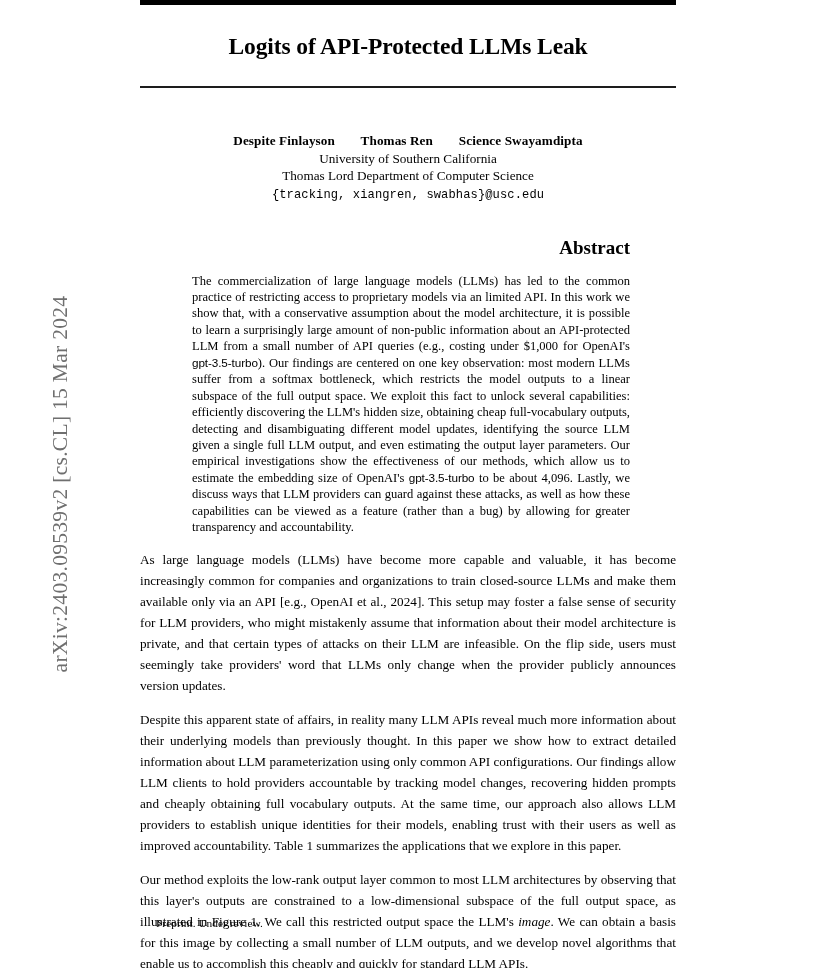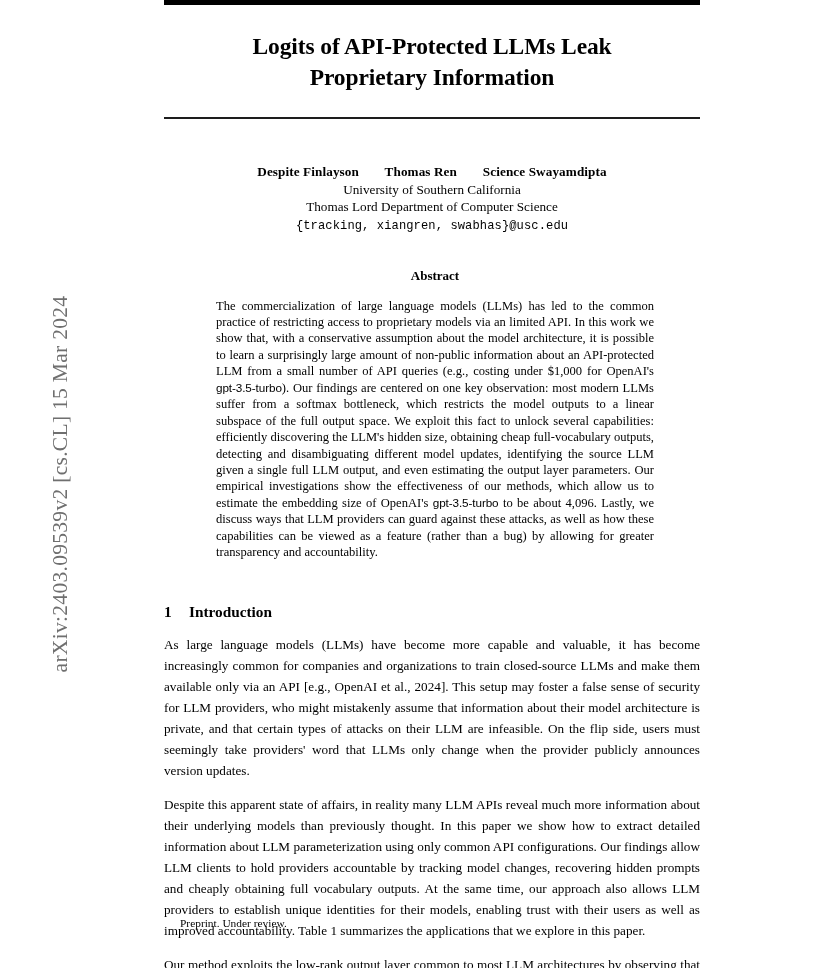--- a/index.html
+++ b/index.html
@@ -39,21 +39,20 @@
     color: #6f6f6f;
   }
 
   
   #page-column {
     position: absolute;
     left: 140px;
     top: 0;
     width: 536px;
     height: 964px;
-    margin-left: 24px;
   }
 
   
   .rule-thick {
     height: 5px;
     background: #000000;
     margin: 0;
   }
   .rule-thin {
     height: 1.5px;
@@ -100,22 +99,22 @@
     letter-spacing: 0.1px;
   }
 
   
   #abstract-section {
     margin-top: 31px;
     padding-left: 52px;
     padding-right: 46px;
   }
   #abstract-heading {
-    text-align: center;
-    font-size: 13px;
+    text-align: right;
+    font-size: 19px;
     font-weight: bold;
     margin-bottom: 14px;
   }
   #abstract-body {
     font-size: 12.55px;
     line-height: 16.45px;
     text-align: justify;
     text-justify: inter-word;
     hyphens: none;
   }
@@ -166,21 +165,20 @@
 <div id="arxiv-stamp">
   <div class="stamp-text">arXiv:2403.09539v2  [cs.CL]  15 Mar 2024</div>
 </div>
 
 <div id="page-column">
 
   <div class="rule-thick"></div>
 
   <div id="title-block">
     <div class="title-line">Logits of API-Protected LLMs Leak</div>
-    <div class="title-line">Proprietary Information</div>
   </div>
 
   <div class="rule-thin"></div>
 
   <div id="author-block">
     <div id="author-names">
       <span>Despite Finlayson</span>
       <span class="author-sep"></span>
       <span>Thomas Ren</span>
       <span class="author-sep"></span>
@@ -189,23 +187,20 @@
     <div class="affiliation-line">University of Southern California</div>
     <div class="affiliation-line">Thomas Lord Department of Computer Science</div>
     <div id="author-email">{tracking, xiangren, swabhas}@usc.edu</div>
   </div>
 
   <div id="abstract-section">
     <div id="abstract-heading">Abstract</div>
     <div id="abstract-body">The commercialization of large language models (LLMs) has led to the common practice of restricting access to proprietary models via an limited API. In this work we show that, with a conservative assumption about the model architecture, it is possible to learn a surprisingly large amount of non-public information about an API-protected LLM from a small number of API queries (e.g., costing under $1,000 for OpenAI's <code>gpt-3.5-turbo</code>). Our findings are centered on one key observation: most modern LLMs suffer from a softmax bottleneck, which restricts the model outputs to a linear subspace of the full output space. We exploit this fact to unlock several capabilities: efficiently discovering the LLM's hidden size, obtaining cheap full-vocabulary outputs, detecting and disambiguating different model updates, identifying the source LLM given a single full LLM output, and even estimating the output layer parameters. Our empirical investigations show the effectiveness of our methods, which allow us to estimate the embedding size of OpenAI's <code>gpt-3.5-turbo</code> to be about 4,096. Lastly, we discuss ways that LLM providers can guard against these attacks, as well as how these capabilities can be viewed as a feature (rather than a bug) by allowing for greater transparency and accountability.</div>
   </div>
 
-  <div id="intro-heading">
-    <span class="sec-num">1</span><span>Introduction</span>
-  </div>
 
   <div id="body-paragraphs">
     <p class="body-para">As large language models (LLMs) have become more capable and valuable, it has become increasingly common for companies and organizations to train closed-source LLMs and make them available only via an API [e.g., OpenAI et al., 2024]. This setup may foster a false sense of security for LLM providers, who might mistakenly assume that information about their model architecture is private, and that certain types of attacks on their LLM are infeasible. On the flip side, users must seemingly take providers' word that LLMs only change when the provider publicly announces version updates.</p>
     <p class="body-para">Despite this apparent state of affairs, in reality many LLM APIs reveal much more information about their underlying models than previously thought. In this paper we show how to extract detailed information about LLM parameterization using only common API configurations. Our findings allow LLM clients to hold providers accountable by tracking model changes, recovering hidden prompts and cheaply obtaining full vocabulary outputs. At the same time, our approach also allows LLM providers to establish unique identities for their models, enabling trust with their users as well as improved accountability. Table 1 summarizes the applications that we explore in this paper.</p>
     <p class="body-para">Our method exploits the low-rank output layer common to most LLM architectures by observing that this layer's outputs are constrained to a low-dimensional subspace of the full output space, as illustrated in Figure 1. We call this restricted output space the LLM's <span class="ital">image</span>. We can obtain a basis for this image by collecting a small number of LLM outputs, and we develop novel algorithms that enable us to accomplish this cheaply and quickly for standard LLM APIs.</p>
   </div>
 
   <div id="footer-note">Preprint. Under review.</div>
 
 </div>

